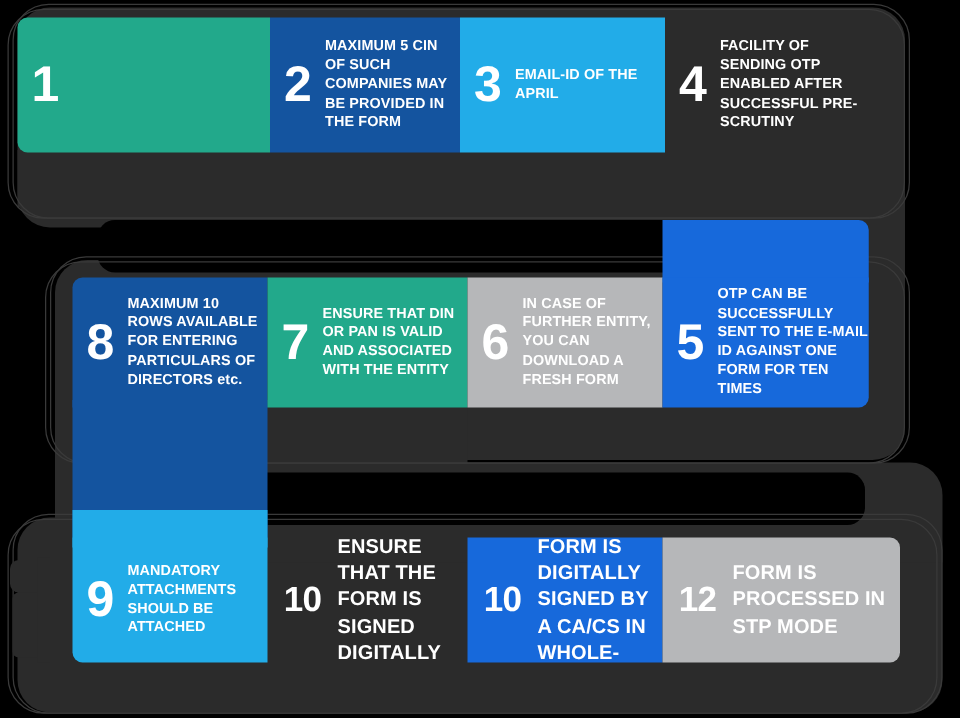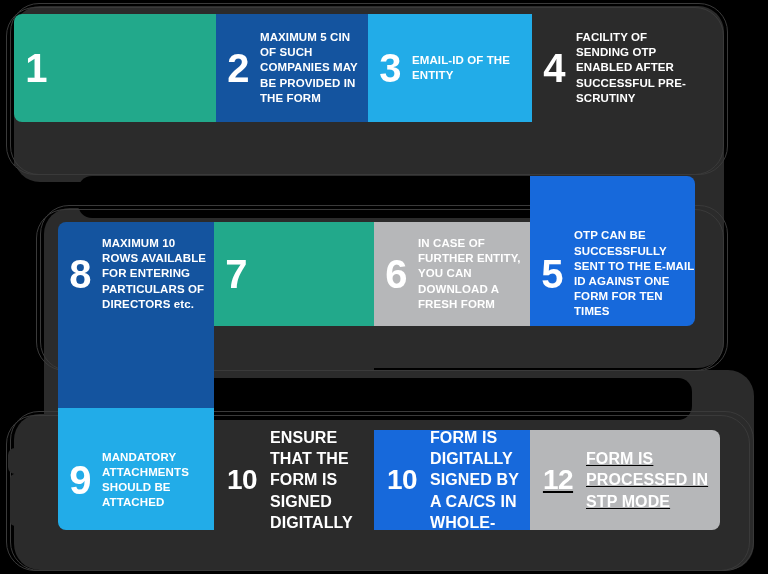--- a/index.html
+++ b/index.html
@@ -111,35 +111,36 @@
     <div class="num">1</div>
   </div>
 
   <div class="step sz-big dblue" style="left:216px; top:14px; width:152px; height:108px;">
     <div class="num">2</div>
     <div class="txt">MAXIMUM 5 CIN OF SUCH COMPANIES MAY BE PROVIDED IN THE FORM</div>
   </div>
 
   <div class="step sz-big cyan" style="left:368px; top:14px; width:164px; height:108px;">
     <div class="num">3</div>
-    <div class="txt">EMAIL-ID OF THE ENTITY</div>
+    <div class="txt">EMAIL-ID OF THE APRIL</div>
   </div>
 
   <div class="step sz-big plain" style="left:532px; top:14px; width:166px; height:108px;">
     <div class="num">4</div>
     <div class="txt">FACILITY OF SENDING OTP ENABLED  AFTER SUCCESSFUL PRE-SCRUTINY</div>
   </div>
 
   <div class="step sz-big dblue" style="left:58px; top:222px; width:156px; height:104px; border-radius:8px 0 0 0;">
     <div class="num">8</div>
     <div class="txt">MAXIMUM 10 ROWS AVAILABLE FOR ENTERING PARTICULARS OF DIRECTORS etc.</div>
   </div>
 
   <div class="step sz-big teal" style="left:214px; top:222px; width:160px; height:104px;">
     <div class="num">7</div>
+    <div class="txt">ENSURE THAT DIN OR PAN IS VALID AND ASSOCIATED WITH THE ENTITY</div>
   </div>
 
   <div class="step sz-big gray" style="left:374px; top:222px; width:156px; height:104px;">
     <div class="num">6</div>
     <div class="txt">IN CASE OF FURTHER ENTITY, YOU CAN DOWNLOAD A FRESH FORM</div>
   </div>
 
   <div class="step sz-big bblue" style="left:530px; top:222px; width:165px; height:104px; border-radius:0 0 8px 0;">
     <div class="num">5</div>
     <div class="txt">OTP CAN BE SUCCESSFULLY SENT TO THE E-MAIL ID AGAINST ONE FORM FOR TEN TIMES</div>
@@ -153,18 +154,18 @@
   <div class="step sz-wide plain" style="left:214px; top:430px; width:160px; height:100px;">
     <div class="num">10</div>
     <div class="txt">ENSURE THAT THE FORM IS SIGNED DIGITALLY</div>
   </div>
 
   <div class="step sz-wide bblue" style="left:374px; top:430px; width:156px; height:100px;">
     <div class="num">10</div>
     <div class="txt">ENSURE THAT THE E-FORM IS DIGITALLY SIGNED BY A CA/CS IN WHOLE-TIME PRACTICE</div>
   </div>
 
-  <div class="step sz-wide gray" style="left:530px; top:430px; width:190px; height:100px; border-radius:0 8px 8px 0;text-decoration:underline;">
+  <div class="step sz-wide gray" style="left:530px; top:430px; width:190px; height:100px; border-radius:0 8px 8px 0;">
     <div class="num">12</div>
     <div class="txt">FORM IS PROCESSED IN STP MODE</div>
   </div>
 
 </div>
 
 </body></html>

